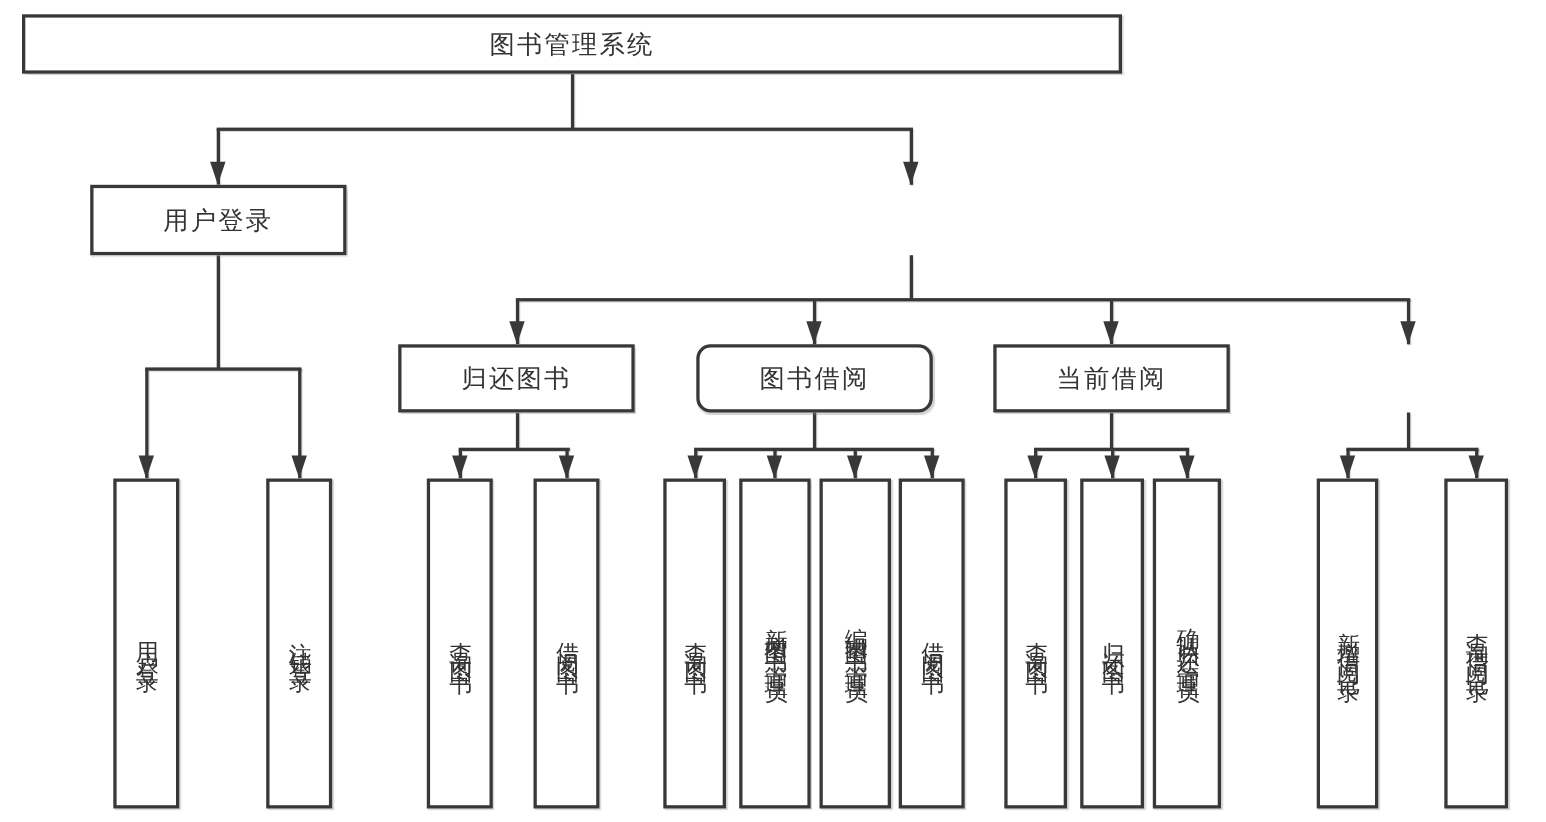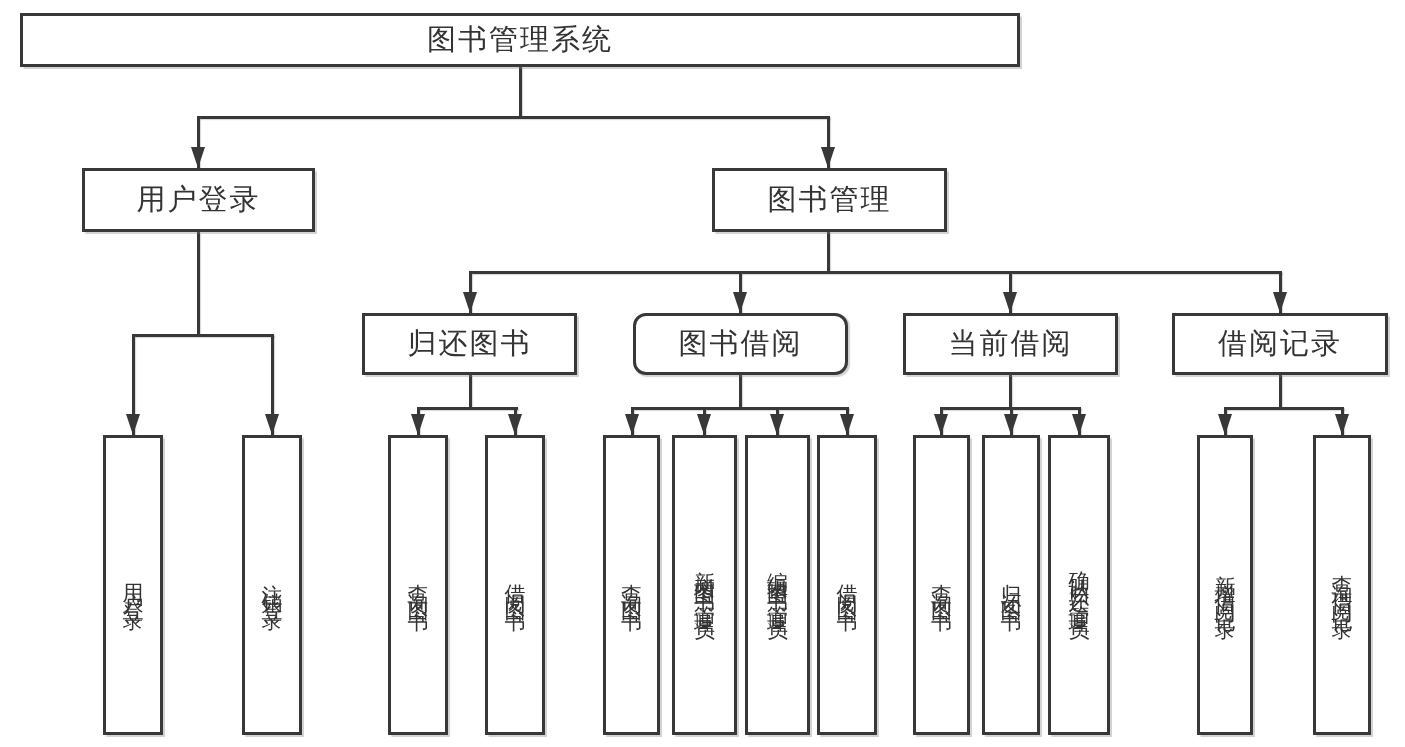--- a/index.html
+++ b/index.html
@@ -15,21 +15,21 @@
   
   .box{
     position:absolute;
     border:3px solid var(--line);
     background:#fff;
     box-sizing:border-box;
     display:flex;align-items:center;justify-content:center;
     box-shadow:1.5px 1.5px 1px rgba(130,130,130,0.35);
   }
   .box .label{
-    font-size:29px;
+    font-size:23px;
     letter-spacing:2px;
     color:var(--text);
     white-space:nowrap;
   }
   .vbox .label{
     writing-mode:vertical-rl;
     text-orientation:mixed;
     font-size:21px;
     letter-spacing:9px;
     max-height:100%;
@@ -122,35 +122,29 @@
   <div class="vline" style="left:1340.5px;top:408px;height:27px;"></div>
   <div class="arrow" style="left:1335px;top:414px;"></div>
 
   <div class="box" style="left:20px;top:13px;width:1000px;height:54px;">
     <span class="label">图书管理系统</span>
   </div>
 
   <div class="box" style="left:82px;top:168px;width:233px;height:64px;">
     <span class="label">用户登录</span>
   </div>
-  <div class="box" style="left:712px;top:168px;width:235px;height:64px;">
-    <span class="label">图书管理</span>
-  </div>
 
   <div class="box" style="left:362px;top:313px;width:215px;height:62px;">
     <span class="label">归还图书</span>
   </div>
   <div class="box" style="left:633px;top:313px;width:215px;height:62px;border-radius:13px;">
     <span class="label">图书借阅</span>
   </div>
   <div class="box" style="left:903px;top:313px;width:215px;height:62px;font-family:Liberation Mono, monospace;">
     <span class="label">当前借阅</span>
-  </div>
-  <div class="box" style="left:1172px;top:313px;width:216px;height:62px;">
-    <span class="label">借阅记录</span>
   </div>
 
   <div class="box vbox" style="left:103px;top:435px;width:60px;height:300px;">
     <span class="label">用户登录</span>
   </div>
   <div class="box vbox" style="left:242px;top:435px;width:60px;height:300px;">
     <span class="label">注销登录</span>
   </div>
 
   <div class="box vbox" style="left:388px;top:435px;width:60px;height:300px;">

